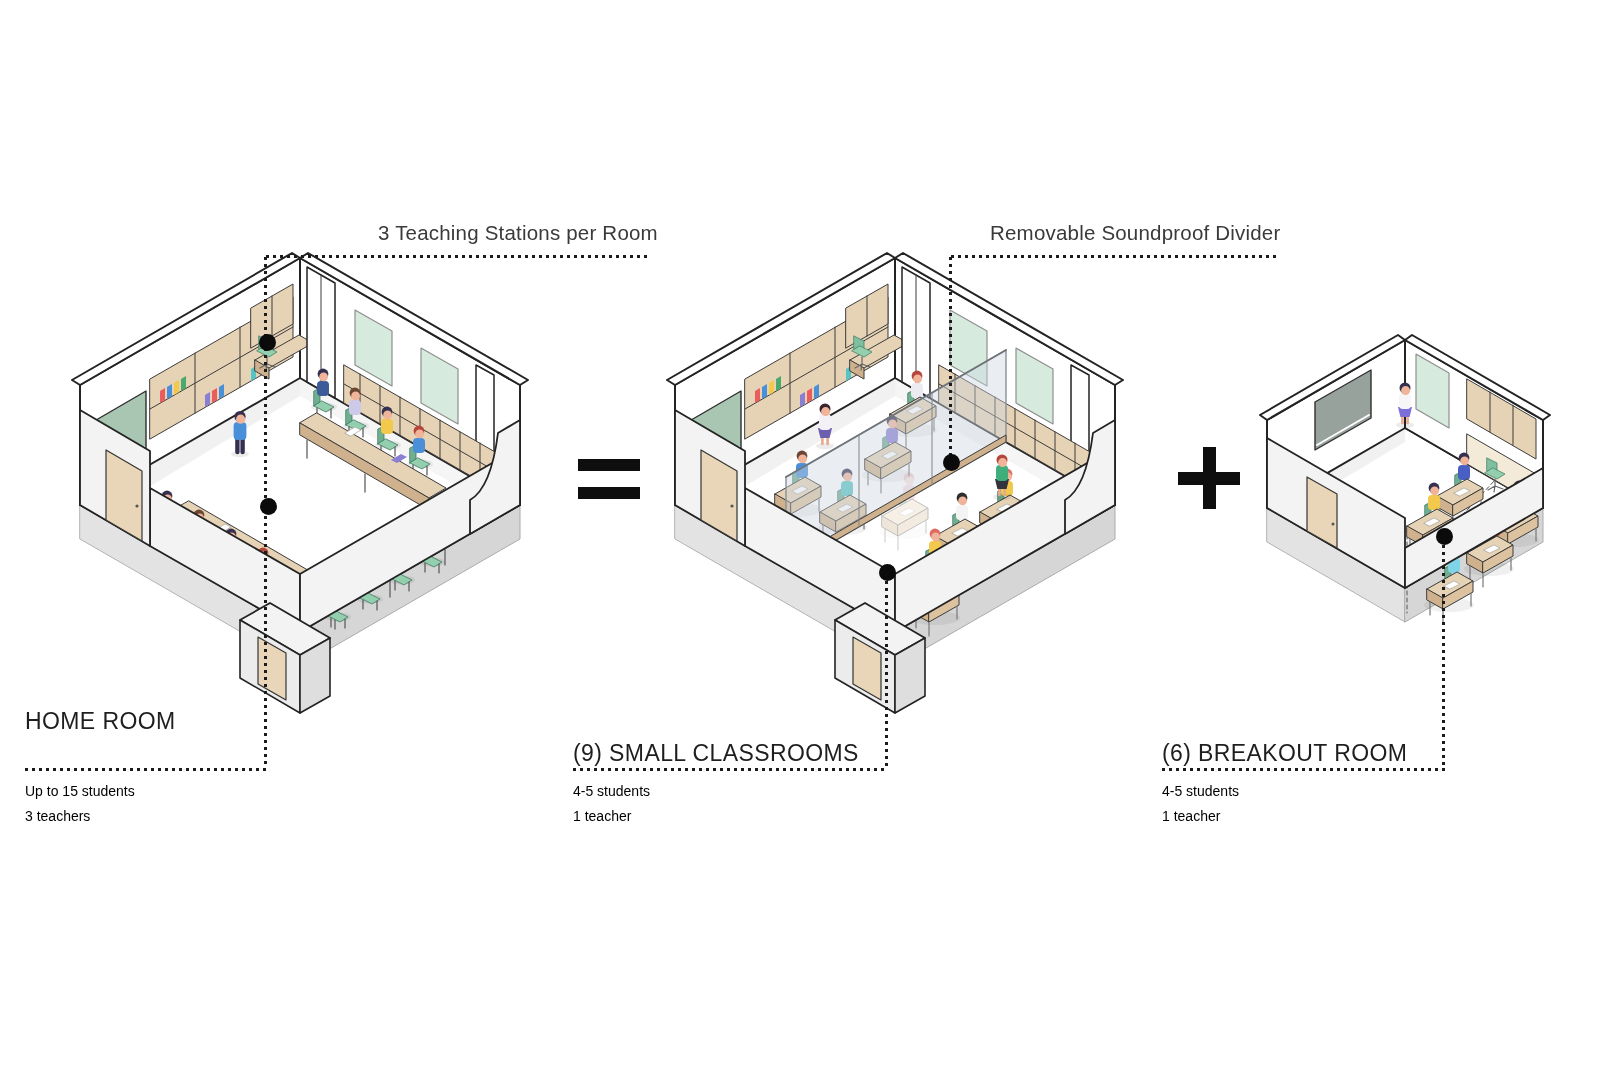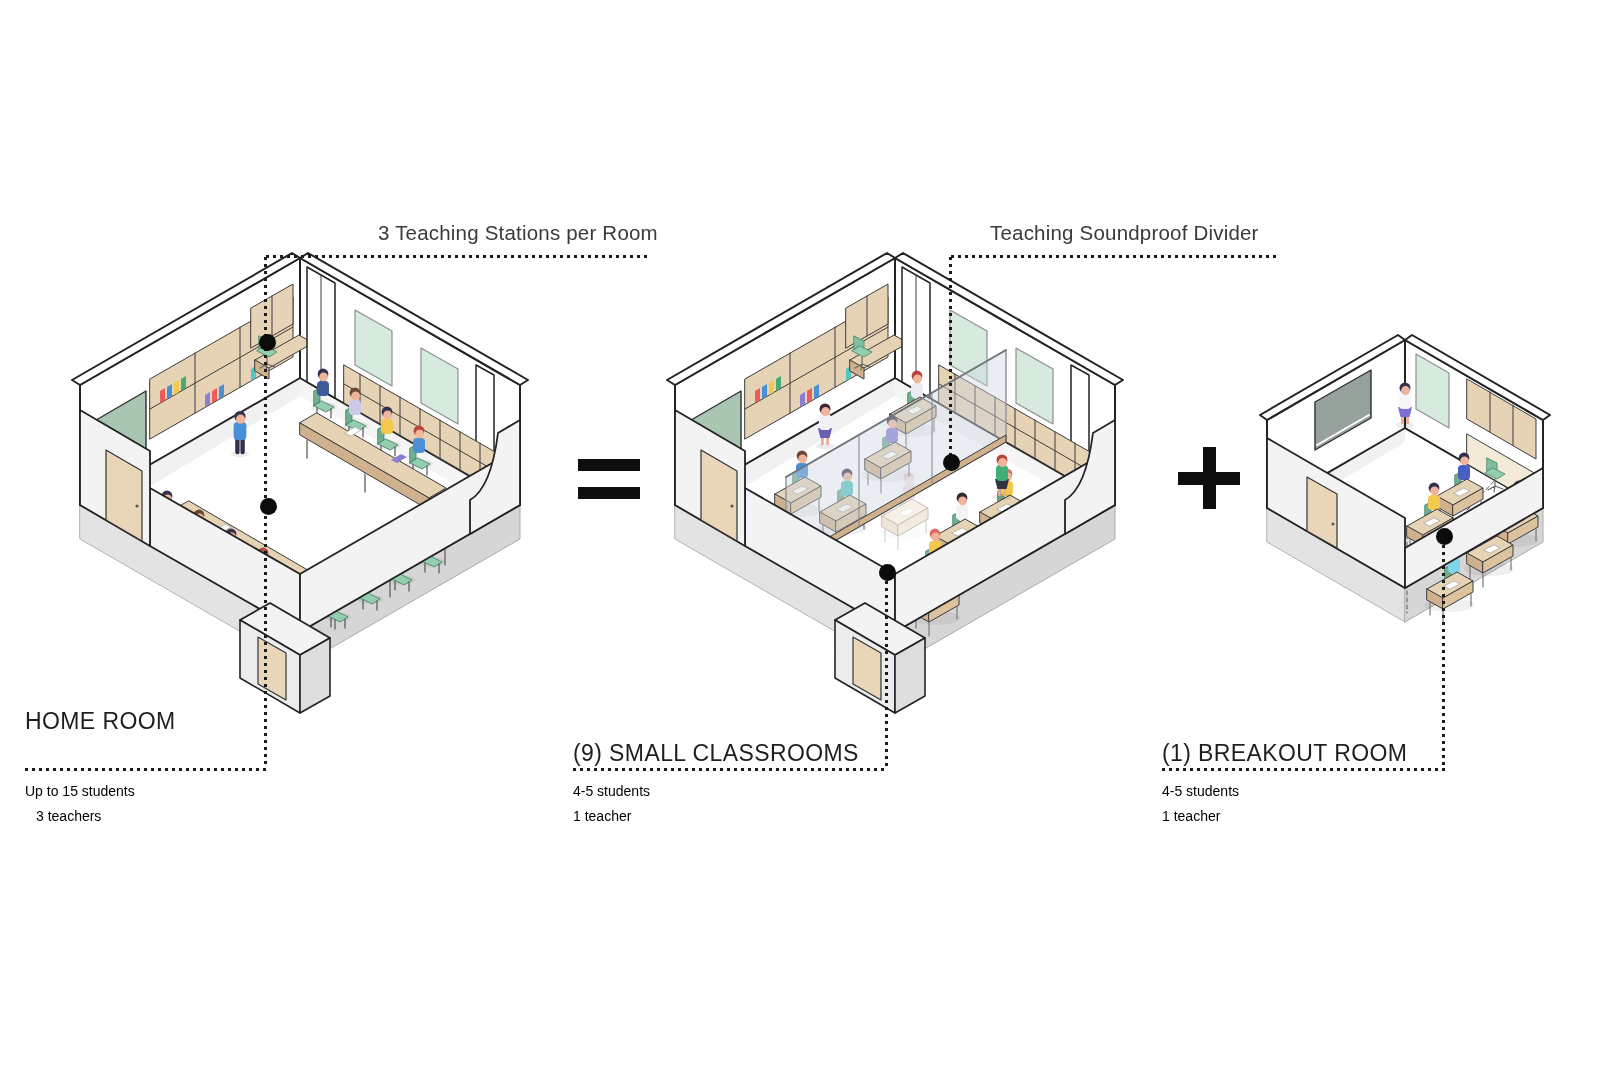--- a/index.html
+++ b/index.html
@@ -247,47 +247,47 @@
   </div>
   <div class="op" style="left:1178px;top:447px;width:62px;height:62px">
     <div class="bar" style="left:0;top:24.5px;width:62px;height:13px"></div>
     <div class="bar" style="left:24.5px;top:0;width:13px;height:62px"></div>
   </div>
 
   <div class="ann" style="left:378px;top:221px">3 Teaching Stations per Room</div>
   <div class="hdots" style="left:266px;top:255px;width:382px"></div>
   <div class="vdots" style="left:264px;top:257px;height:511px"></div>
 
-  <div class="ann" style="left:990px;top:221px">Teaching Soundproof Divider</div>
+  <div class="ann" style="left:990px;top:221px">Removable Soundproof Divider</div>
   <div class="hdots" style="left:951px;top:255px;width:326px"></div>
   <div class="vdots" style="left:949px;top:257px;height:198px"></div>
 
   <div class="vdots" style="left:885px;top:581px;height:187px"></div>
   <div class="vdots" style="left:1442px;top:545px;height:223px"></div>
 
   <div class="dot" style="left:259px;top:334px"></div>
   <div class="dot" style="left:260px;top:498px"></div>
   <div class="dot" style="left:943px;top:454px"></div>
   <div class="dot" style="left:879px;top:564px"></div>
   <div class="dot" style="left:1436px;top:528px"></div>
 
   <div>
     <div class="rtitle" style="left:25px;top:708px">HOME ROOM</div>
     <div class="hdots" style="left:25px;top:768px;width:243px"></div>
     <div class="rsub" style="left:25px;top:779px">Up to 15 students</div>
-    <div class="rsub" style="left:36px;top:804px">3 teachers</div>
+    <div class="rsub" style="left:25px;top:804px">3 teachers</div>
   </div>
 
   <div>
     <div class="rtitle" style="left:573px;top:740px">(9) SMALL CLASSROOMS</div>
     <div class="hdots" style="left:573px;top:768px;width:315px"></div>
     <div class="rsub" style="left:573px;top:779px">4-5 students</div>
     <div class="rsub" style="left:573px;top:804px">1 teacher</div>
   </div>
 
   <div>
-    <div class="rtitle" style="left:1162px;top:740px">(1) BREAKOUT ROOM</div>
+    <div class="rtitle" style="left:1162px;top:740px">(6) BREAKOUT ROOM</div>
     <div class="hdots" style="left:1162px;top:768px;width:283px"></div>
     <div class="rsub" style="left:1162px;top:779px">4-5 students</div>
     <div class="rsub" style="left:1162px;top:804px">1 teacher</div>
   </div>
 
 </div>
 
 </body></html>

